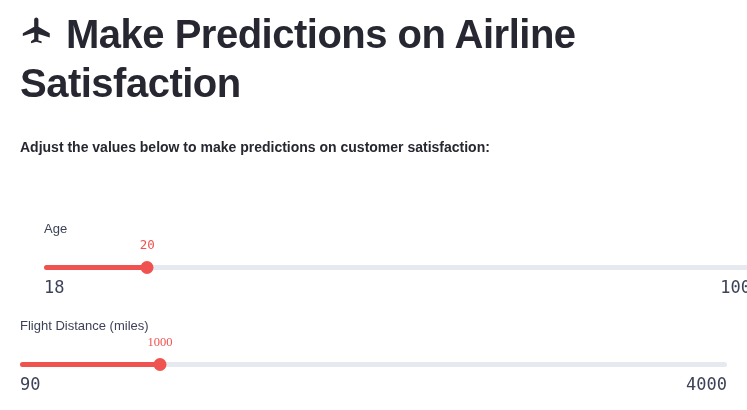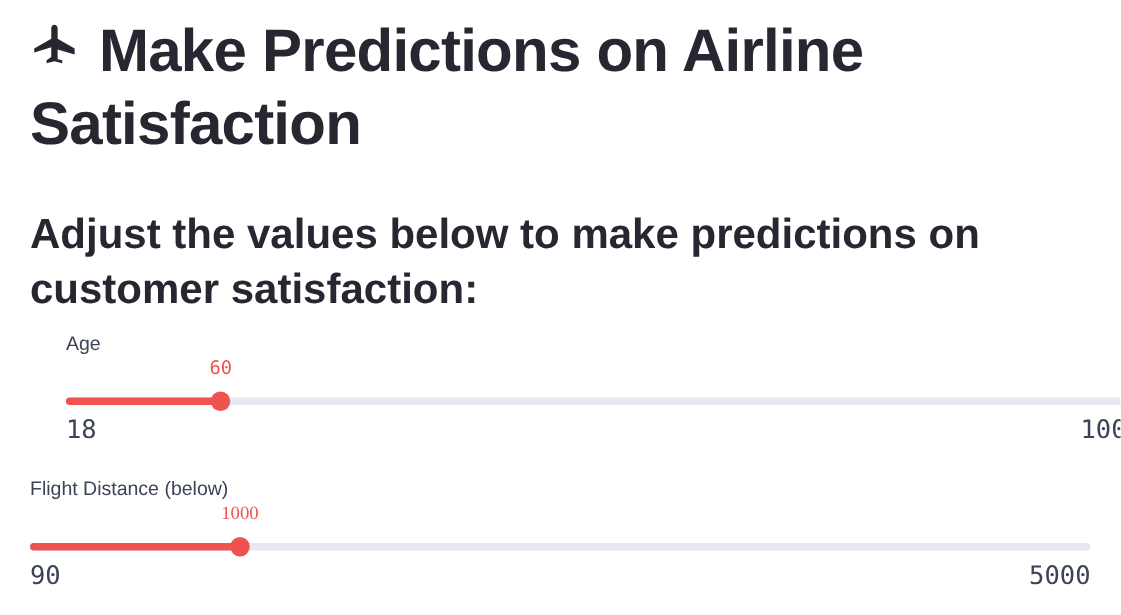--- a/index.html
+++ b/index.html
@@ -45,21 +45,21 @@
     line-height: 1;
   }
   .plane-icon svg { display: block; }
 
   
   .subtitle {
     position: absolute;
     left: 20px;
     top: 138px;
     width: 700px;
-    font-size: 28px;
+    font-size: 14px;
     line-height: 1.32;
     font-weight: 700;
     color: #262730;
     margin: 0;
   }
 
   
   .slider-widget {
     position: absolute;
     left: 20px;
@@ -156,42 +156,42 @@
         <path d="M21 15.5v-1.9l-8-4.6V4.1c0-.9-.7-1.6-1.5-1.6S10 3.2 10 4.1v4.9l-8 4.6v1.9l8-2.4v4.6l-2.2 1.5v1.4l3.7-1 3.7 1v-1.4L13 18.7v-4.6l8 2.4z"></path>
       </svg>
     </span><span>Make Predictions on Airline Satisfaction</span>
   </h1>
 
   <p class="subtitle">Adjust the values below to make predictions on customer satisfaction:</p>
 
   <div class="slider-widget age">
     <div class="slider-label">Age</div>
     <div class="slider-body">
-      <div class="slider-value" id="val-age" style="left: 14.6%;">60</div>
+      <div class="slider-value" id="val-age" style="left: 14.6%;">20</div>
       <div class="track-wrap">
         <div class="track-base"></div>
         <div class="track-fill" id="fill-age" style="width: 14.6%;"></div>
         <div class="thumb" id="thumb-age" style="left: 14.6%;"></div>
       </div>
       <div class="range-row">
         <span class="range-min">18</span>
         <span class="range-max">100</span>
       </div>
     </div>
   </div>
 
   <div class="slider-widget dist">
-    <div class="slider-label">Flight Distance (below)</div>
+    <div class="slider-label">Flight Distance (miles)</div>
     <div class="slider-body">
       <div class="slider-value" id="val-dist" style="left: 19.8%; font-family: Liberation Serif, serif;">1000</div>
       <div class="track-wrap">
         <div class="track-base"></div>
         <div class="track-fill" id="fill-dist" style="width: 19.8%;"></div>
         <div class="thumb" id="thumb-dist" style="left: 19.8%;"></div>
       </div>
       <div class="range-row">
         <span class="range-min">90</span>
-        <span class="range-max">5000</span>
+        <span class="range-max">4000</span>
       </div>
     </div>
   </div>
 
 </div>
 
 </body></html>

